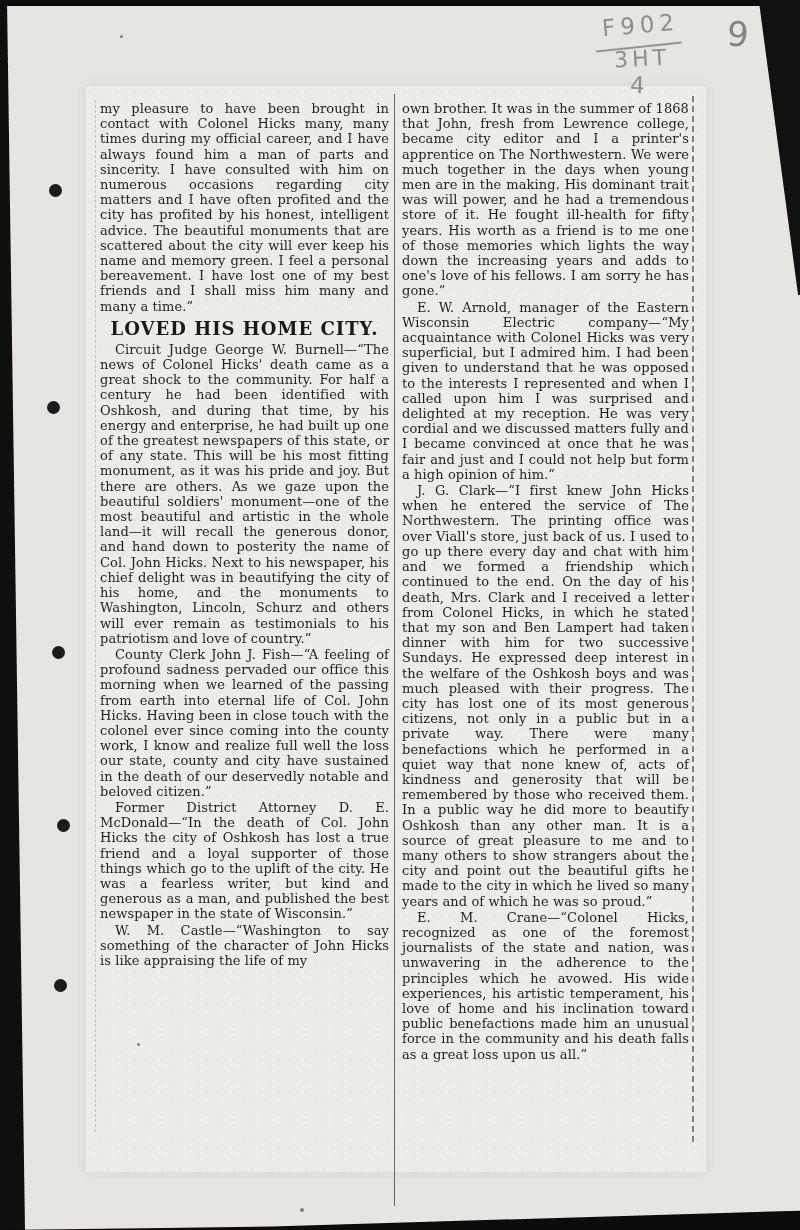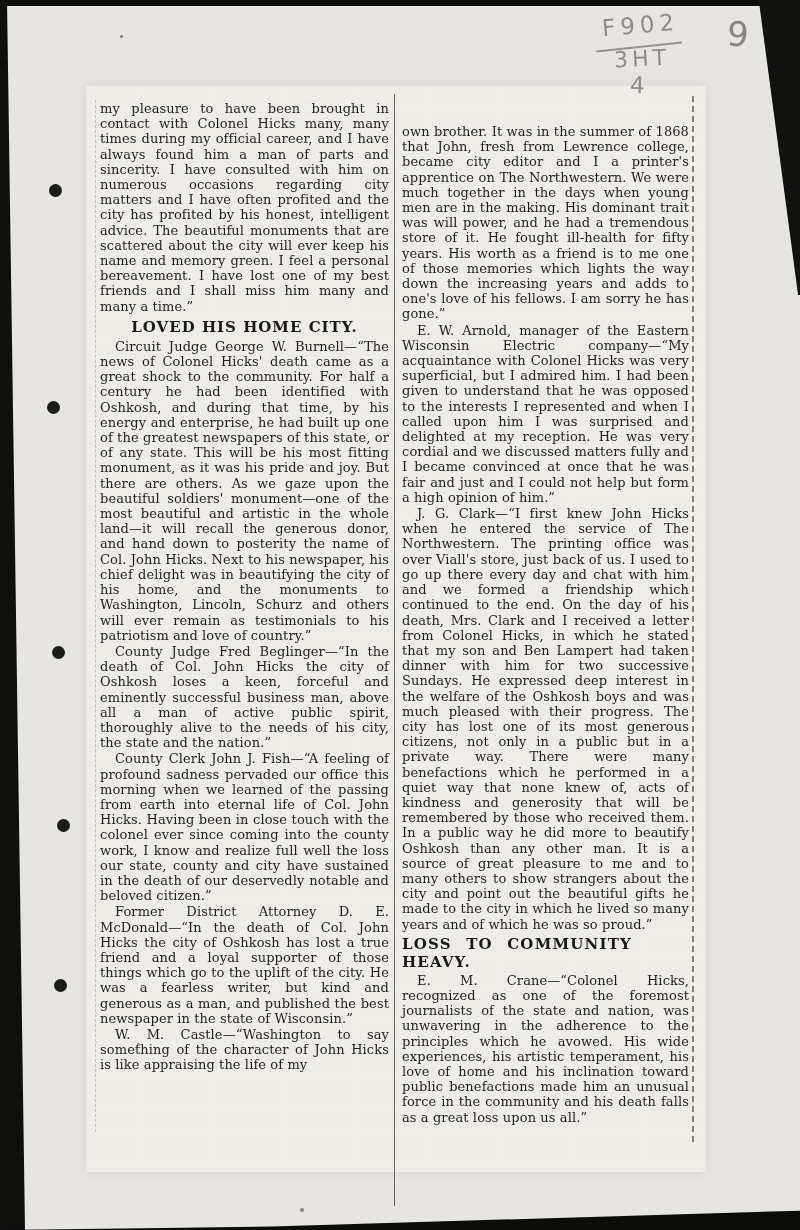--- a/index.html
+++ b/index.html
@@ -37,32 +37,32 @@
   
   .col-divider{position:absolute;left:394px;top:94px;width:1px;height:1112px;
     background:#45433f;opacity:.8;}
   .right-dashed-rule{position:absolute;left:692px;top:96px;height:1046px;width:0;
     border-left:2px dashed #4a4741;opacity:.65;}
   .left-faint-rule{position:absolute;left:95px;top:100px;height:1032px;width:0;
     border-left:1px dashed #b3afa5;opacity:.7;}
   
   .col{position:absolute;top:101px;color:#201f1d;}
   .col-left{left:100px;width:289px;}
-  .col-right{left:402px;width:287px;margin-top:23px;}
+  .col-right{left:402px;width:287px;}
   .col p{
     margin:0 0 1px 0;
     font-size:13px;line-height:15.2px;
     text-align:justify;
     letter-spacing:0.1px;
     text-indent:15px;
   }
   .col p.no-indent{text-indent:0;}
   .headline{
     margin:4px 0 3px 0;
-    font-size:15px;font-weight:bold;
+    font-size:18px;font-weight:bold;
     text-align:center;letter-spacing:1px;
     color:#1b1a18;
   }
   .headline-justified{
     text-align:left;letter-spacing:1.2px;word-spacing:8px;margin:3px 0 2px 0;
   }
   
   .handwriting{position:absolute;color:#8f8d88;font-family:"DejaVu Sans",sans-serif;}
   .hw-code-top{left:602px;top:12px;font-size:23px;letter-spacing:5px;transform:rotate(-5deg);}
   .hw-underline{position:absolute;left:596px;top:46px;width:86px;height:2px;background:#96948f;transform:rotate(-6deg);}
@@ -98,27 +98,25 @@
   <div class="handwriting hw-page-number">9</div>
 
   <div class="left-faint-rule"></div>
   <div class="col-divider"></div>
   <div class="right-dashed-rule"></div>
 
   <div class="col col-left">
     <p class="no-indent">my pleasure to have been brought in contact with Colonel Hicks many, many times during my official career, and I have always found him a man of parts and sincerity. I have consulted with him on numerous occasions regarding city matters and I have often profited and the city has profited by his honest, intelligent advice. The beautiful monuments that are scattered about the city will ever keep his name and memory green. I feel a personal bereavement. I have lost one of my best friends and I shall miss him many and many a time.”</p>
     <h3 class="headline">LOVED HIS HOME CITY.</h3>
     <p>Circuit Judge George W. Burnell—“The news of Colonel Hicks' death came as a great shock to the community. For half a century he had been identified with Oshkosh, and during that time, by his energy and enterprise, he had built up one of the greatest newspapers of this state, or of any state. This will be his most fitting monument, as it was his pride and joy. But there are others. As we gaze upon the beautiful soldiers' monument—one of the most beautiful and artistic in the whole land—it will recall the generous donor, and hand down to posterity the name of Col. John Hicks. Next to his newspaper, his chief delight was in beautifying the city of his home, and the monuments to Washington, Lincoln, Schurz and others will ever remain as testimonials to his patriotism and love of country.”</p>
-    <p>County Judge Fred Beglinger—“In the death of Col. John Hicks the city of Oshkosh loses a keen, forceful and eminently successful business man, above all a man of active public spirit, thoroughly alive to the needs of his city, the state and the nation.”</p>
     <p>County Clerk John J. Fish—“A feeling of profound sadness pervaded our office this morning when we learned of the passing from earth into eternal life of Col. John Hicks. Having been in close touch with the colonel ever since coming into the county work, I know and realize full well the loss our state, county and city have sustained in the death of our deservedly notable and beloved citizen.”</p>
     <p>Former District Attorney D. E. McDonald—“In the death of Col. John Hicks the city of Oshkosh has lost a true friend and a loyal supporter of those things which go to the uplift of the city. He was a fearless writer, but kind and generous as a man, and published the best newspaper in the state of Wisconsin.”</p>
     <p>W. M. Castle—“Washington to say something of the character of John Hicks is like appraising the life of my</p>
   </div>
 
   <div class="col col-right">
     <p class="no-indent">own brother. It was in the summer of 1868 that John, fresh from Lewrence college, became city editor and I a printer's apprentice on The Northwestern. We were much together in the days when young men are in the making. His dominant trait was will power, and he had a tremendous store of it. He fought ill-health for fifty years. His worth as a friend is to me one of those memories which lights the way down the increasing years and adds to one's love of his fellows. I am sorry he has gone.”</p>
     <p>E. W. Arnold, manager of the Eastern Wisconsin Electric company—“My acquaintance with Colonel Hicks was very superficial, but I admired him. I had been given to understand that he was opposed to the interests I represented and when I called upon him I was surprised and delighted at my reception. He was very cordial and we discussed matters fully and I became convinced at once that he was fair and just and I could not help but form a high opinion of him.”</p>
     <p>J. G. Clark—“I first knew John Hicks when he entered the service of The Northwestern. The printing office was over Viall's store, just back of us. I used to go up there every day and chat with him and we formed a friendship which continued to the end. On the day of his death, Mrs. Clark and I received a letter from Colonel Hicks, in which he stated that my son and Ben Lampert had taken dinner with him for two successive Sundays. He expressed deep interest in the welfare of the Oshkosh boys and was much pleased with their progress. The city has lost one of its most generous citizens, not only in a public but in a private way. There were many benefactions which he performed in a quiet way that none knew of, acts of kindness and generosity that will be remembered by those who received them. In a public way he did more to beautify Oshkosh than any other man. It is a source of great pleasure to me and to many others to show strangers about the city and point out the beautiful gifts he made to the city in which he lived so many years and of which he was so proud.”</p>
-    <h3 class="headline headline-justified">LOSS TO COMMUNITY HEAVY.</h3>
     <p>E. M. Crane—“Colonel Hicks, recognized as one of the foremost journalists of the state and nation, was unwavering in the adherence to the principles which he avowed. His wide experiences, his artistic temperament, his love of home and his inclination toward public benefactions made him an unusual force in the community and his death falls as a great loss upon us all.”</p>
   </div>
 
 </div>
 
 </body></html>

